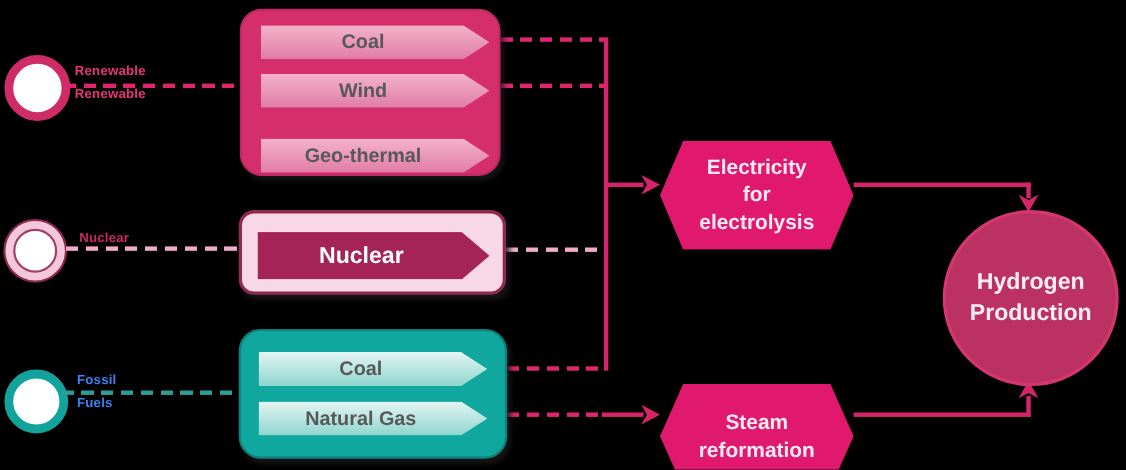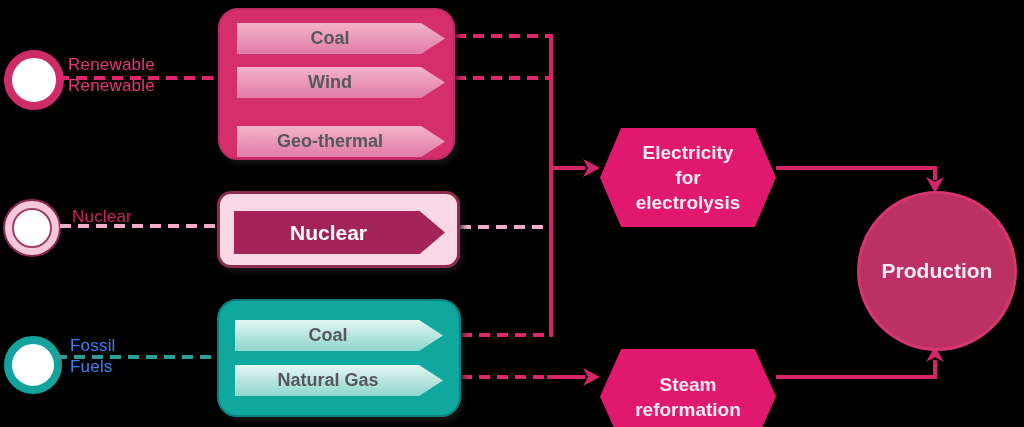--- a/index.html
+++ b/index.html
@@ -12,21 +12,21 @@
 
   
   .marker { position: absolute; border-radius: 50%; background: #ffffff; }
   #marker-renewable { left: 4px; top: 50px; width: 60px; height: 60px; border: 8px solid #ce2c66; }
   #marker-fossil    { left: 4px; top: 336px; width: 58px; height: 58px; border: 8px solid #12a39c; }
   #marker-nuclear   { left: 3px; top: 199px; width: 58px; height: 58px; border: 2px solid #8e2a50;
                       background: #f4c8da; display: flex; align-items: center; justify-content: center; }
   #marker-nuclear-inner { width: 40px; height: 40px; border: 2px solid #a04068; background: #fff; border-radius: 50%; }
 
   
-  .legend { position: absolute; font-size: 17px; font-weight: normal; line-height: 21px; letter-spacing: 0.2px; }
+  .legend { position: absolute; font-size: 12px; font-weight: bold; line-height: 21px; letter-spacing: 0.2px; }
   #legend-renewable { left: 68px; top: 54px; color: #e8357a; }
   #legend-nuclear   { left: 72px; top: 206px; color: #cb2663; }
   #legend-fossil    { left: 70px; top: 335px; color: #3b82f6; }
 
   
   .dash { position: absolute; height: 4px;
     background-image: repeating-linear-gradient(90deg, var(--c) 0, var(--c) 11px, transparent 11px, transparent 18px); }
   #dash-renewable { left: 58px;  top: 76px;  width: 160px; --c:#de256e; }
   #dash-nuclear-l { left: 60px;  top: 224px; width: 157px; --c:#f0adc9; }
   #dash-fossil-l  { left: 56px;  top: 355px; width: 161px; --c:#2d9e97; }
@@ -167,16 +167,17 @@
     <div>Electricity</div>
     <div>for</div>
     <div>electrolysis</div>
   </div>
   <div class="hex" id="hex-steam">
     <div>Steam</div>
     <div>reformation</div>
   </div>
 
   <div id="circle-hydrogen">
+    <div>Hydrogen</div>
     <div>Production</div>
   </div>
 
 </div>
 
 </body></html>

